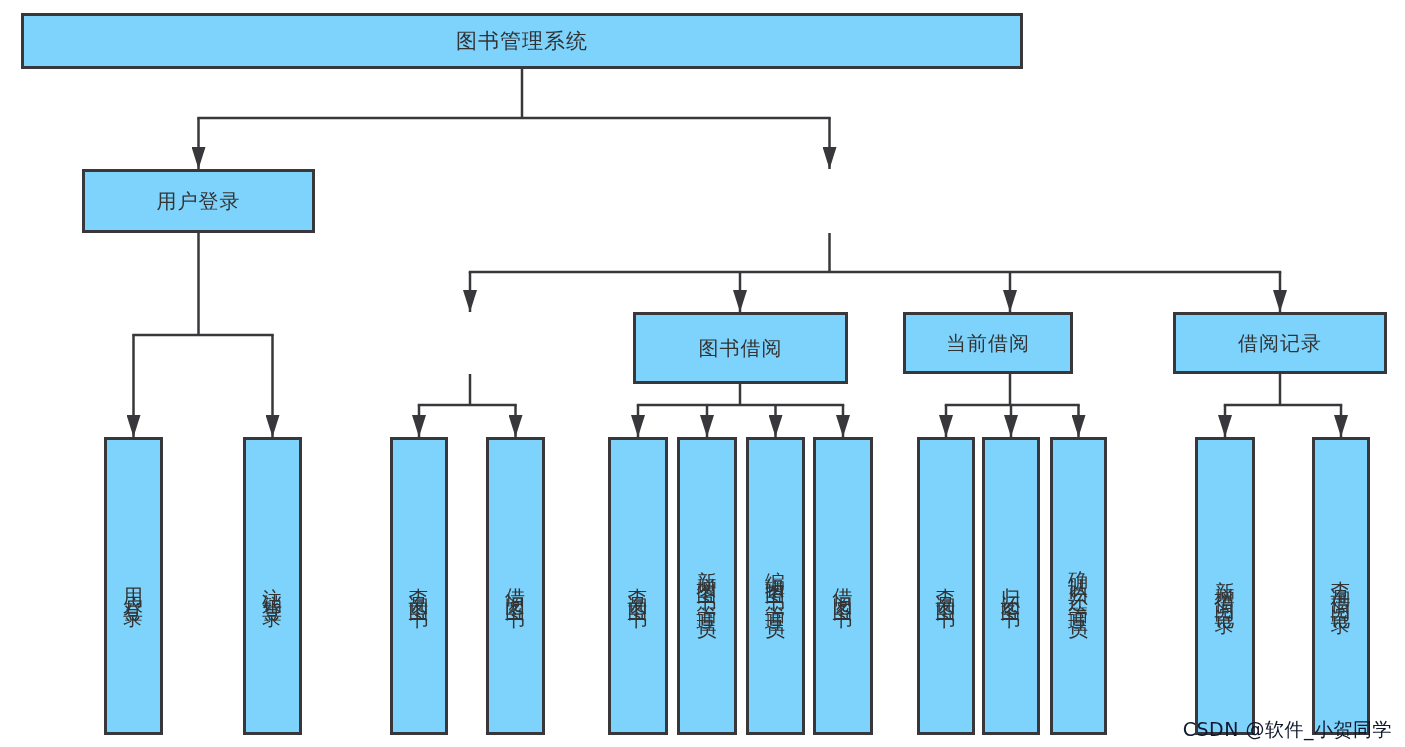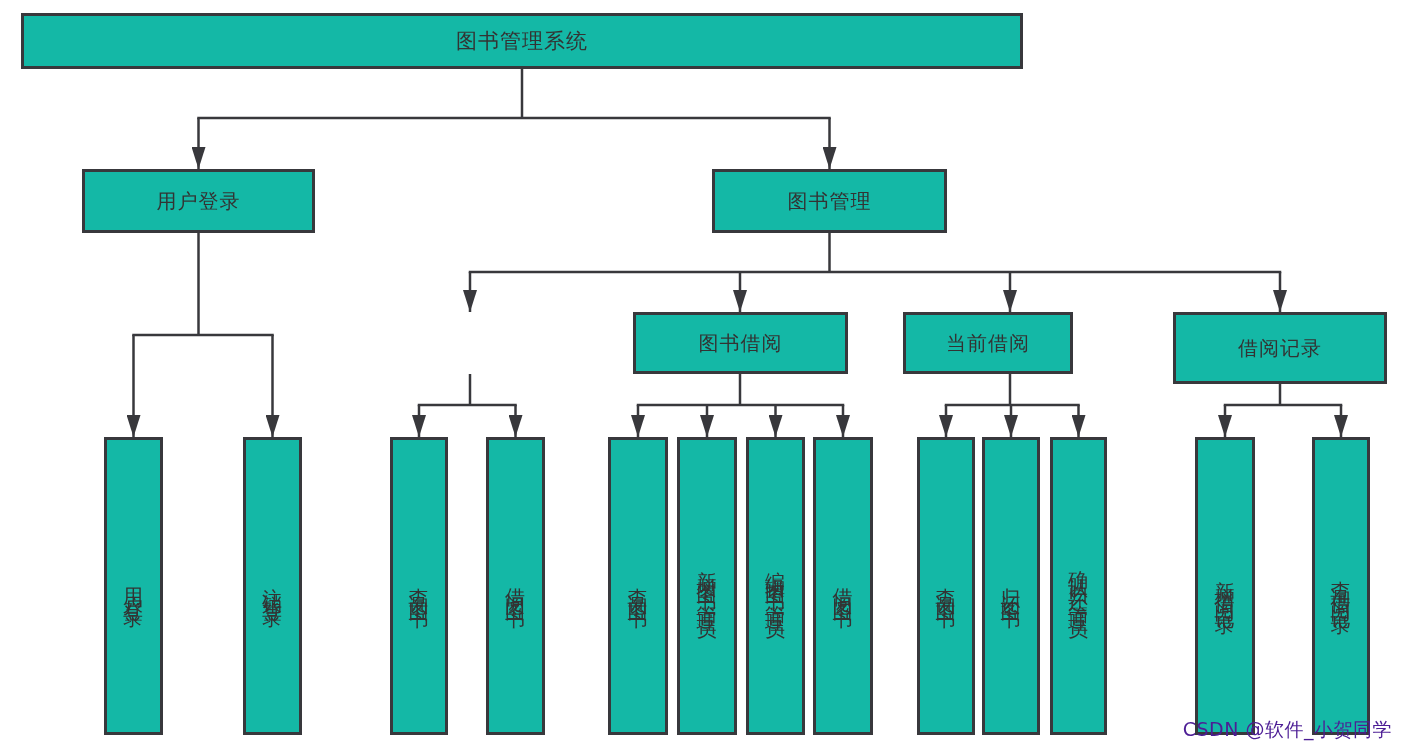--- a/index.html
+++ b/index.html
@@ -1,33 +1,33 @@
 <!DOCTYPE html>
 <html><head>
 <meta charset="utf-8">
 <style>
   html,body{margin:0;padding:0;background:#ffffff;}
   body{font-family:"DejaVu Sans","Liberation Sans",sans-serif;}
   #canvas{position:relative;width:1405px;height:747px;background:#ffffff;overflow:hidden;}
   #connectors{position:absolute;left:0;top:0;width:1405px;height:747px;z-index:1;}
   .node{
-    position:absolute;z-index:2;background:#14b8a6;
+    position:absolute;z-index:2;background:#7dd3fc;
     border:3px solid #38383c;box-sizing:border-box;
     display:flex;align-items:center;justify-content:center;
     font-size:20px;color:#333333;white-space:nowrap;
     letter-spacing:1px;
   }
   .node.root{font-size:21px;}
   .node.v{
     writing-mode:vertical-rl;text-orientation:mixed;
     letter-spacing:7px;white-space:normal;line-height:1;
   }
   #watermark{
     position:absolute;right:13px;bottom:4px;z-index:5;
-    font-size:19px;color:#4c1d95;letter-spacing:0.5px;
+    font-size:19px;color:#0f172a;letter-spacing:0.5px;
   }
 </style>
 </head>
 <body>
 
 <div id="canvas">
 
   <svg id="connectors" viewBox="0 0 1405 747" xmlns="http://www.w3.org/2000/svg">
     <defs>
       <marker id="arrow" viewBox="0 0 22 14" refX="22" refY="7" markerWidth="22" markerHeight="14" markerUnits="userSpaceOnUse" orient="auto">
@@ -81,25 +81,24 @@
         <path d="M1223.75 405 H1342.25"></path>
         <path d="M1225 405 V437" marker-end="url(#arrow)"></path>
         <path d="M1341 405 V437" marker-end="url(#arrow)"></path>
       </g>
     </g>
   </svg>
 
   <div class="node root" style="left:21px;top:13px;width:1002px;height:56px">图书管理系统</div>
 
   <div class="node" style="left:82px;top:169px;width:233px;height:64px">用户登录</div>
-  <div class="node" style="left:712px;top:169px;width:235px;height:64px">图书管理</div>
 
-  <div class="node" style="left:633px;top:312px;width:215px;height:62px">图书借阅</div>
+  <div class="node" style="left:633px;top:312px;width:215px;height:72px">图书借阅</div>
   <div class="node" style="left:903px;top:312px;width:170px;height:62px">当前借阅</div>
-  <div class="node" style="left:1173px;top:312px;width:214px;height:72px">借阅记录</div>
+  <div class="node" style="left:1173px;top:312px;width:214px;height:62px">借阅记录</div>
 
   <div class="node v" style="left:104px;top:437px;width:59px;height:298px">用户登录</div>
   <div class="node v" style="left:243px;top:437px;width:59px;height:298px">注销登录</div>
 
   <div class="node v" style="left:390px;top:437px;width:58px;height:298px">查询图书</div>
   <div class="node v" style="left:486px;top:437px;width:59px;height:298px">借阅图书</div>
 
   <div class="node v" style="left:608px;top:437px;width:60px;height:298px">查询图书</div>
   <div class="node v" style="left:677px;top:437px;width:60px;height:298px">新增图书（管理员）</div>
   <div class="node v" style="left:746px;top:437px;width:59px;height:298px">编辑图书（管理员）</div>

